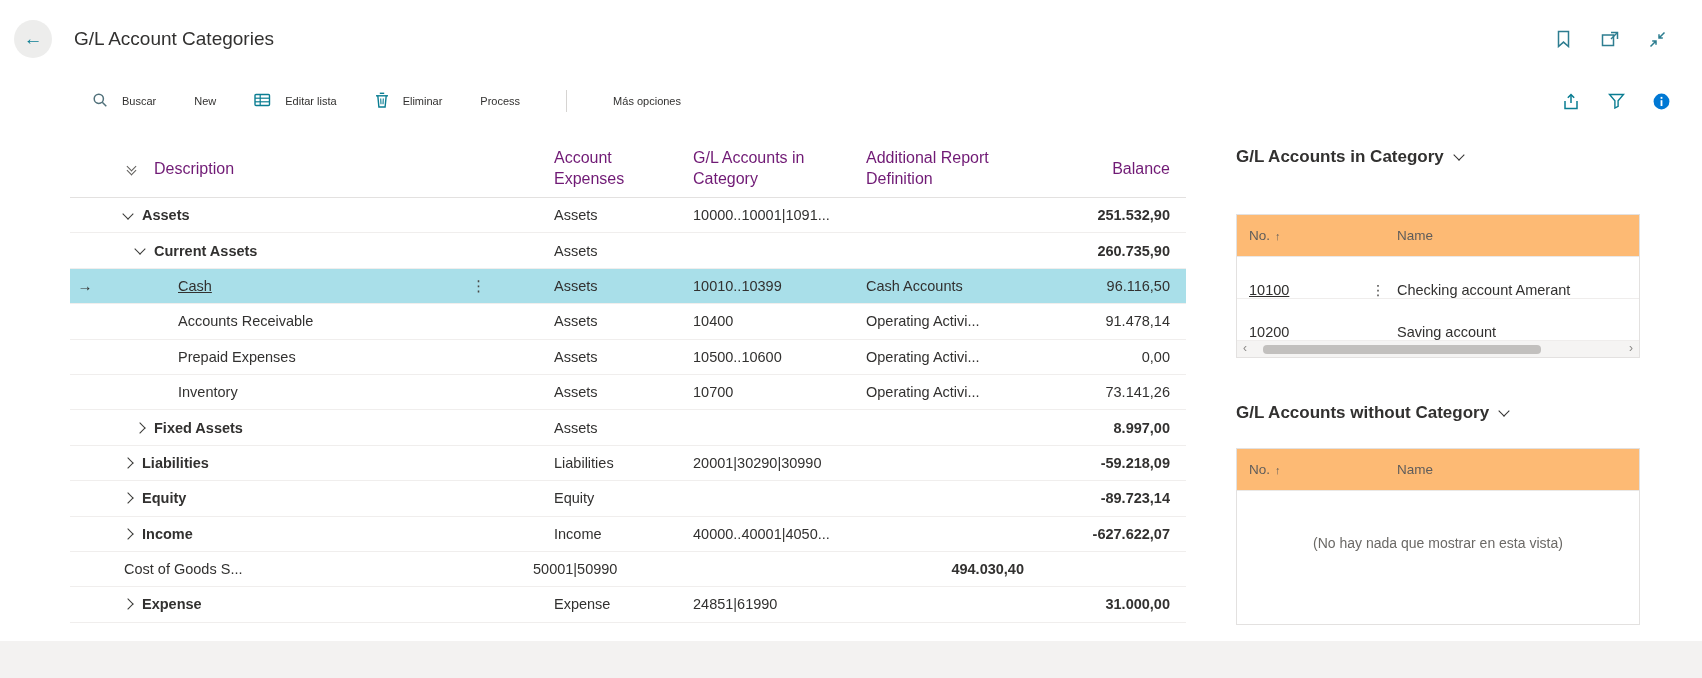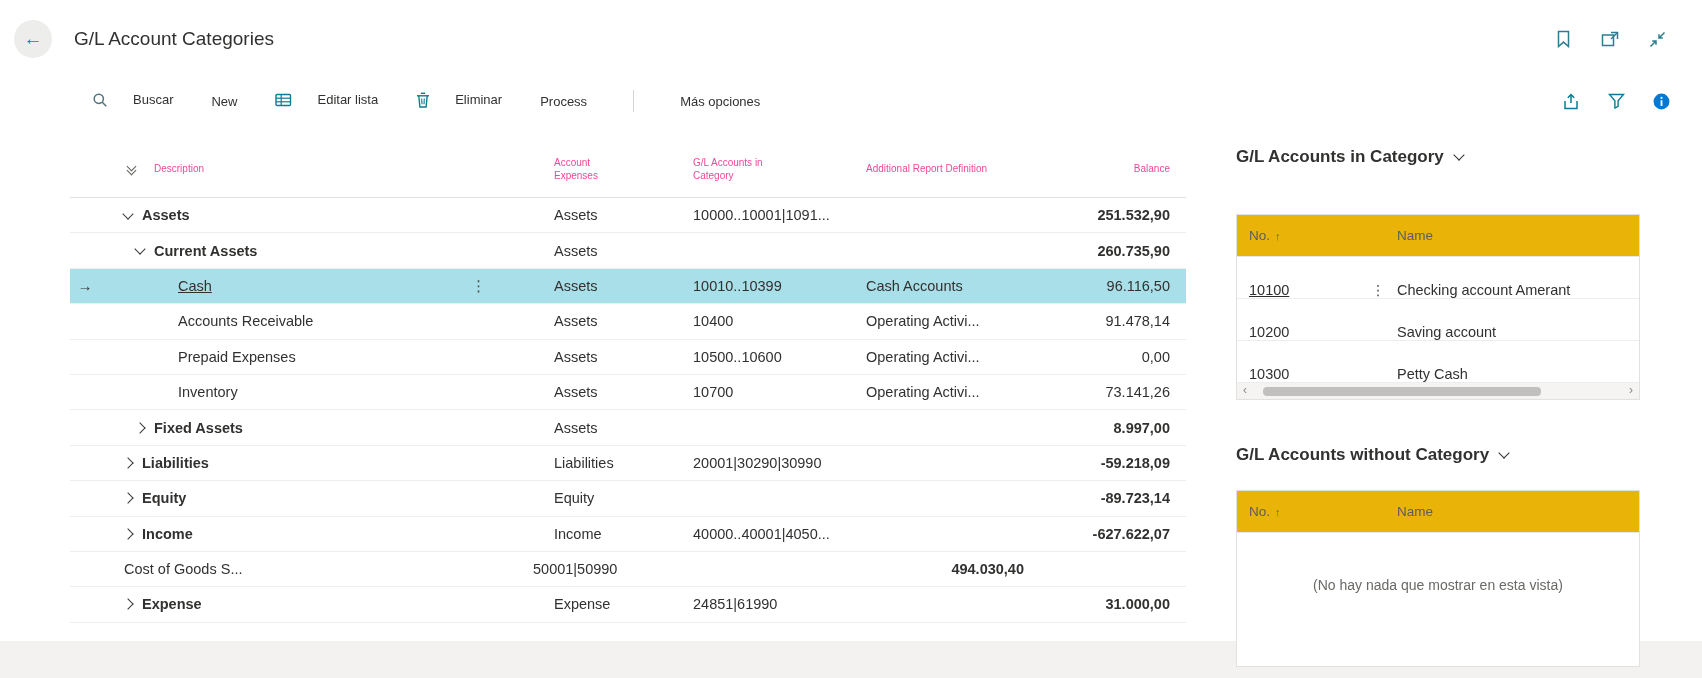--- a/index.html
+++ b/index.html
@@ -13,30 +13,30 @@
     padding:0 36px 0 14px; background:#fff; z-index:2; }
   .back-btn { width:38px; height:38px; border-radius:50%; background:#ededec; display:flex; align-items:center;
     justify-content:center; color:#0a7d92; font-size:19px; cursor:pointer; flex:none; }
   .page-title { margin-left:22px; font-size:19px; color:#323130; white-space:nowrap; }
   .top-icons { margin-left:auto; display:flex; gap:30px; align-items:center; }
   .top-icons svg { display:block; cursor:pointer; }
 
   
   .action-bar { position:absolute; left:0; top:78px; width:1702px; height:46px; display:flex; align-items:center;
     padding-left:92px; background:#fff; z-index:2; }
-  .ab-item { display:flex; gap:25px; font-size:13px; color:#323130; cursor:pointer; white-space:nowrap; }
+  .ab-item { display:flex; align-items:center; gap:14px; font-size:11px; color:#323130; cursor:pointer; white-space:nowrap; }
   .ab-group { display:flex; align-items:center; gap:38px; }
   .ab-div { width:1px; height:22px; background:#d6d4d2; margin:0 8px; }
   .ab-right { position:absolute; right:32px; top:0; height:46px; display:flex; gap:28px; align-items:center; }
   .ab-right svg { display:block; cursor:pointer; }
 
   
   .main-table { position:absolute; left:70px; top:140px; width:1116px; z-index:1; background:#fff; }
   .thead, .trow { display:grid; grid-template-columns:30px 430px 160px 172px 178px 146px; align-items:center; }
-  .thead { height:58px; border-bottom:1px solid #e3e1e0; color:#ec4899; font-size:10px; }
+  .thead { height:58px; border-bottom:1px solid #e3e1e0; color:#701a75; font-size:16px; }
   .th-desc { display:flex; align-items:center; padding-left:28px; gap:16px; }
   .th-wrap { line-height:1.3; }
   .w-cat { max-width:72px; }
   .w-acc { max-width:112px; }
   .w-rep { max-width:126px; }
   .c-cat { padding-left:24px; }
   .c-acc { padding-left:3px; }
   .c-rep { padding-left:4px; }
   .c-bal { text-align:right; padding-right:16px; }
   .trow { height:35.4px; border-bottom:1px solid #f0eeed; font-size:14.5px; }
@@ -53,21 +53,21 @@
   .dblchev { display:flex; flex-direction:column; cursor:pointer; width:10px; }
   .dblchev i { width:7px; height:7px; border-right:1.3px solid #605e5c; border-bottom:1.3px solid #605e5c; transform:rotate(45deg); display:block; }
   .dblchev i + i { margin-top:-3px; }
 
   
   .factbox { position:absolute; left:1236px; top:140px; width:404px; z-index:1; }
   .fb-title { display:flex; align-items:center; height:34px; font-size:17px; font-weight:bold; color:#323130; cursor:pointer; }
   .t-chev { width:8px; height:8px; border-right:1.6px solid #323130; border-bottom:1.6px solid #323130; transform:rotate(45deg); display:inline-block; margin-left:11px; margin-bottom:4px; }
   .fb-card { margin-top:40px; border:1px solid #e3e1e0; background:#fff; }
   .fb-card.second { margin-top:18px; }
-  .fb-head { display:flex; height:42px; align-items:center; background:#eab308; border-bottom:1px solid #eae8e6;
+  .fb-head { display:flex; height:42px; align-items:center; background:#fdba74; border-bottom:1px solid #eae8e6;
     color:#5f5d5b; font-size:13.5px; padding-left:12px; }
   .fb-col-no { width:148px; display:flex; align-items:center; gap:5px; position:relative; }
   .sort-arrow { font-size:11px; color:#5f5d5b; }
   .fb-row { display:flex; height:42px; align-items:flex-end; border-bottom:1px solid #efedec; font-size:14.5px; padding-left:12px; cursor:pointer; }
   .fb-link { text-decoration:underline; color:#2f2e2d; cursor:pointer; }
   .fb-dots { margin-left:auto; margin-right:12px; font-size:14px; color:#4a4947; cursor:pointer; }
   .fb-scroll { position:relative; height:16px; background:#f5f4f3; }
   .sc-thumb { position:absolute; left:26px; top:3.5px; width:278px; height:9px; background:#c2c0be; border-radius:4px; cursor:pointer; }
   .sc-arr { position:absolute; top:0; line-height:15px; font-size:12px; color:#8a8886; cursor:pointer; }
   .sc-arr.left { left:6px; } .sc-arr.right { right:6px; }
@@ -349,26 +349,20 @@
           <span class="fb-dots">⋮</span>
         </div>
         <div>Checking account Amerant</div>
       </div>
       <div class="fb-row">
         <div class="fb-col-no">
           <span>10200</span>
         </div>
         <div>Saving account</div>
       </div>
-      <div class="fb-row">
-        <div class="fb-col-no">
-          <span>10300</span>
-        </div>
-        <div>Petty Cash</div>
-      </div>
       <div class="fb-scroll">
         <span class="sc-arr left">‹</span>
         <div class="sc-thumb"></div>
         <span class="sc-arr right">›</span>
       </div>
     </div>
 
     <div class="fb-gap"></div>
 
     <div class="fb-title">

